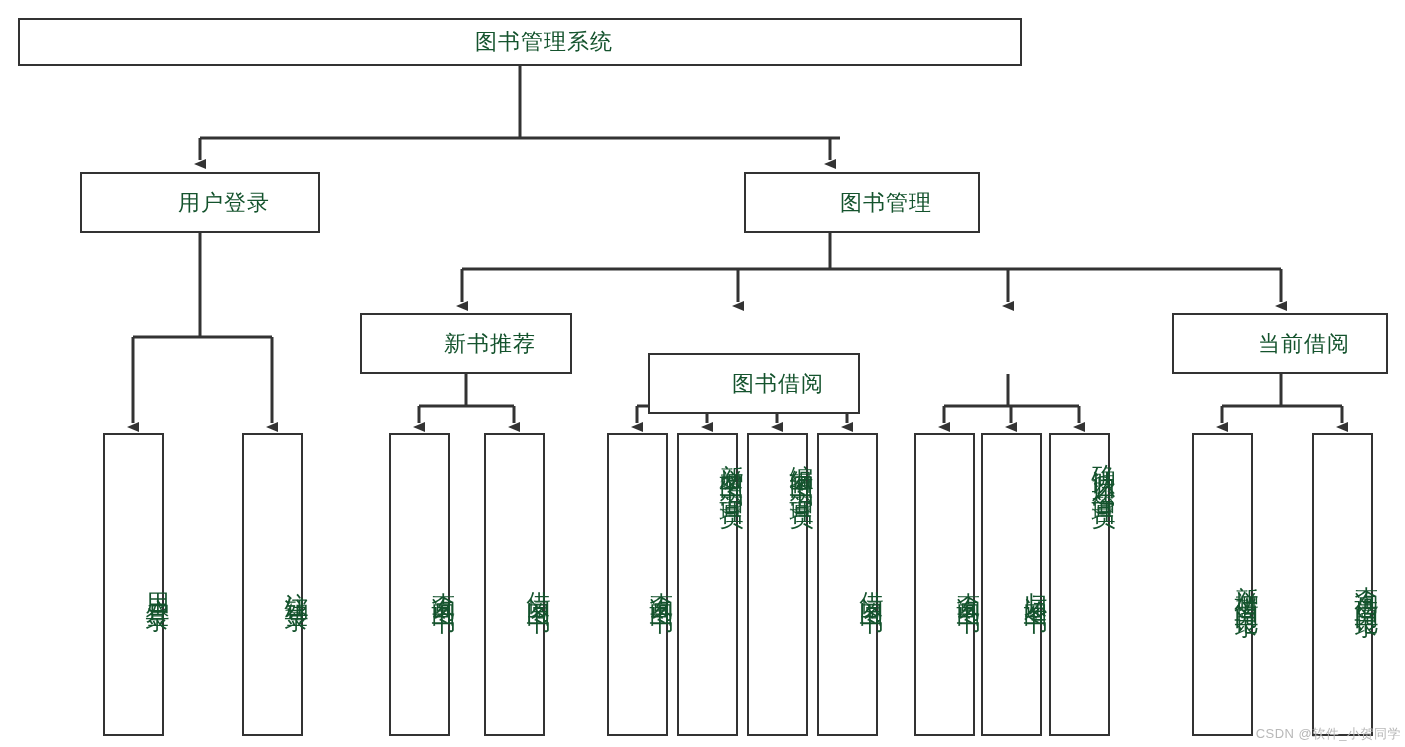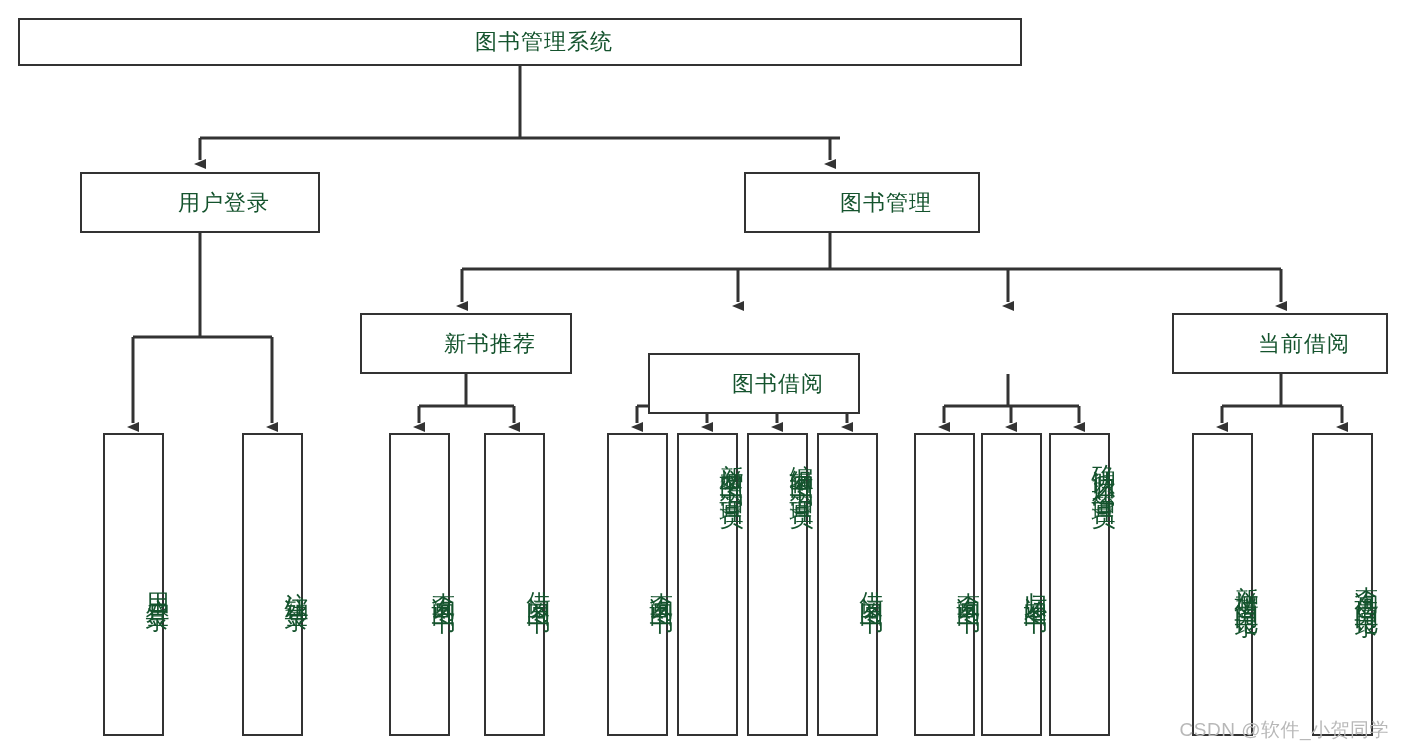--- a/index.html
+++ b/index.html
@@ -52,23 +52,23 @@
     line-height: 1.0;
     letter-spacing: 6px;
     white-space: nowrap;
   }
   .node.vert.centered {
     align-items: center;
     padding-top: 0;
   }
   .watermark {
     position: absolute;
-    right: 16px;
+    right: 4px;
     bottom: 4px;
-    font-size: 19px;
+    font-size: 13px;
     color: #b8b8b8;
     letter-spacing: 0.5px;
     white-space: nowrap;
   }
 </style>
 </head>
 <body>
 
 <div id="canvas">
 

